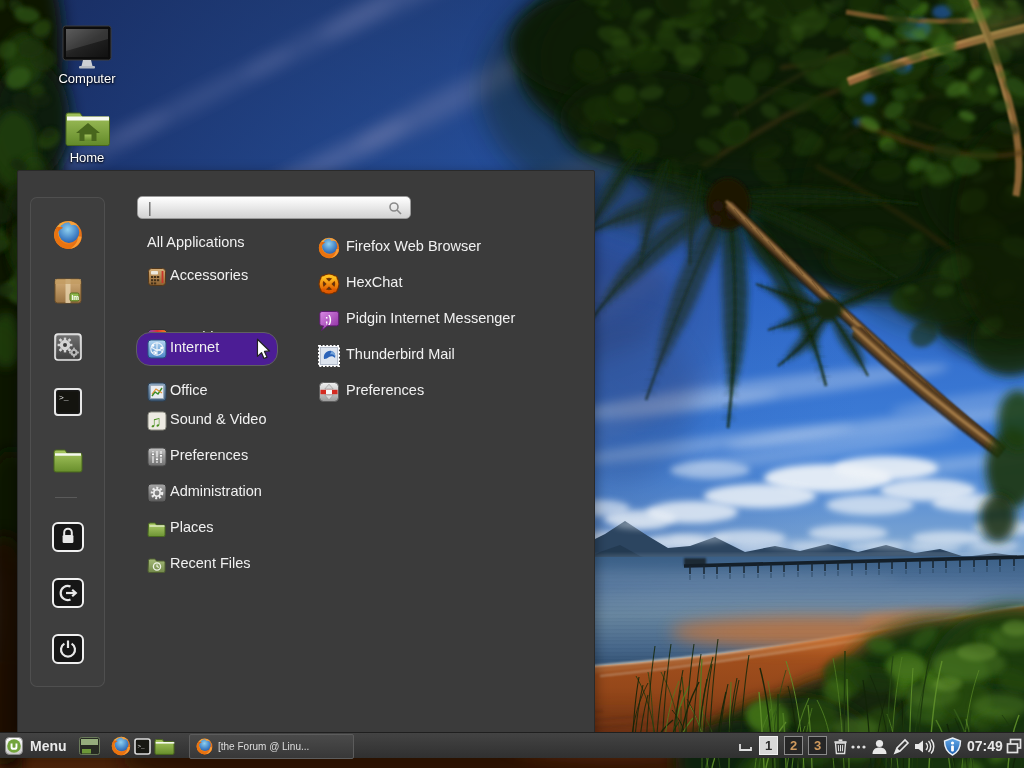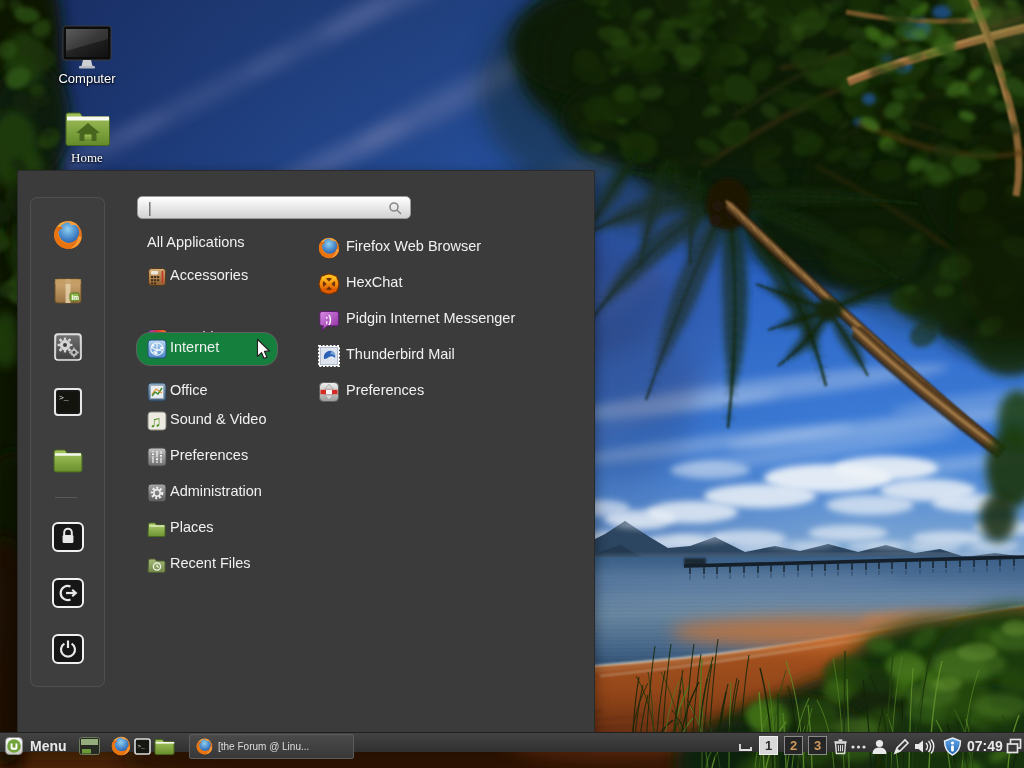--- a/index.html
+++ b/index.html
@@ -9,26 +9,26 @@
 
 #menu{position:absolute;left:17px;top:170px;width:576px;height:562px;background:#3b3b3b;border:1px solid #2a2a2a;border-radius:2px;box-shadow:0 4px 14px rgba(0,0,0,.45);}
 #sidebar{position:absolute;left:12px;top:26px;width:73px;height:488px;border:1px solid rgba(255,255,255,.09);border-radius:7px;background:rgba(255,255,255,.015);}
 .sbi{position:absolute;left:50%;transform:translateX(-50%);}
 .sqbtn{position:absolute;left:50%;transform:translateX(-50%);width:28px;height:26px;background:#161616;border:2px solid #f0f0f0;border-radius:6px;}
 #search{position:absolute;left:119px;top:25px;width:272px;height:21px;background:linear-gradient(#ffffff,#d2d2d2);border:1px solid #9a9a9a;border-radius:5px;}
 .cat{position:absolute;left:119px;width:140px;height:32px;}
 .cat .ic{position:absolute;left:10px;top:6px;}
 .cat .tx{position:absolute;left:33px;top:6px;font-size:14.5px;color:#f1f1f1;white-space:nowrap;}
 .cat0 .tx{left:10px;}
-.catsel{background:#15803d;border:1px solid #606060;border-radius:14px;margin-left:-1px;margin-top:-1px;}
+.catsel{background:#4c1d95;border:1px solid #606060;border-radius:14px;margin-left:-1px;margin-top:-1px;}
 .app{position:absolute;left:300px;height:32px;}
 .app .ic{position:absolute;left:0;top:5px;}
 .app .tx{position:absolute;left:28px;top:6px;font-size:14.5px;color:#f1f1f1;white-space:nowrap;}
 
-#taskbar{position:absolute;left:0;top:732px;width:1024px;height:20px;background:linear-gradient(#434343,#303030);border-top:1px solid #1f1f1f;box-sizing:border-box;}
+#taskbar{position:absolute;left:0;top:732px;width:1024px;height:26px;background:linear-gradient(#434343,#303030);border-top:1px solid #1f1f1f;box-sizing:border-box;}
 #taskbar .tx{color:#e9e9e9;}
 #wbtn{position:absolute;left:189px;top:1px;width:163px;height:23px;background:linear-gradient(#4a4a4a,#383838);border:1px solid #5c5c5c;border-radius:2px;}
 .wsq{position:absolute;top:3px;width:17px;height:17px;font-size:13px;text-align:center;line-height:17px;font-weight:bold;}
 </style></head>
 <body>
 <div id="desktop">
 <svg width="0" height="0" style="position:absolute;">
       <defs>
 <radialGradient id="gffA" cx=".32" cy=".28" r="1">
           <stop offset="0" stop-color="#ffc04a"></stop>
@@ -1406,21 +1406,21 @@
             <stop offset="0" stop-color="#a2c25c"></stop>
             <stop offset="1" stop-color="#638a2a"></stop>
           </linearGradient>
         </defs>
         <path d="M2,8 a2,2 0 0 1 2,-2 h12 l2.5,3.5 h25 a2,2 0 0 1 2,2 v25 a2,2 0 0 1 -2,2 h-39.5 a2,2 0 0 1 -2,-2 Z" fill="url(#gho)" stroke="#47651c"></path>
         <path d="M3,11.5 h42" stroke="#ffffff" stroke-width="4" opacity=".92"></path>
         <path d="M24,16 L12,26 h3.5 v8 h17 v-8 H36 Z" fill="#48661d"></path>
         <rect x="20.5" y="27.5" width="7" height="6.5" fill="url(#gho)"></rect>
       </svg>
     </div>
-<div class="dlabel" style="left:47px;top:150px;width:80px;font-family:Liberation Serif, serif;">Home</div>
+<div class="dlabel" style="left:47px;top:150px;width:80px;">Home</div>
 
 <div id="menu">
   <div id="sidebar">
     <span class="sbi" style="top:22px;">
           <svg width="30" height="30">
             <use href="#ffx"></use>
           </svg>
         </span>
     <span class="sbi" style="top:77px;">
           <svg width="30" height="30">

